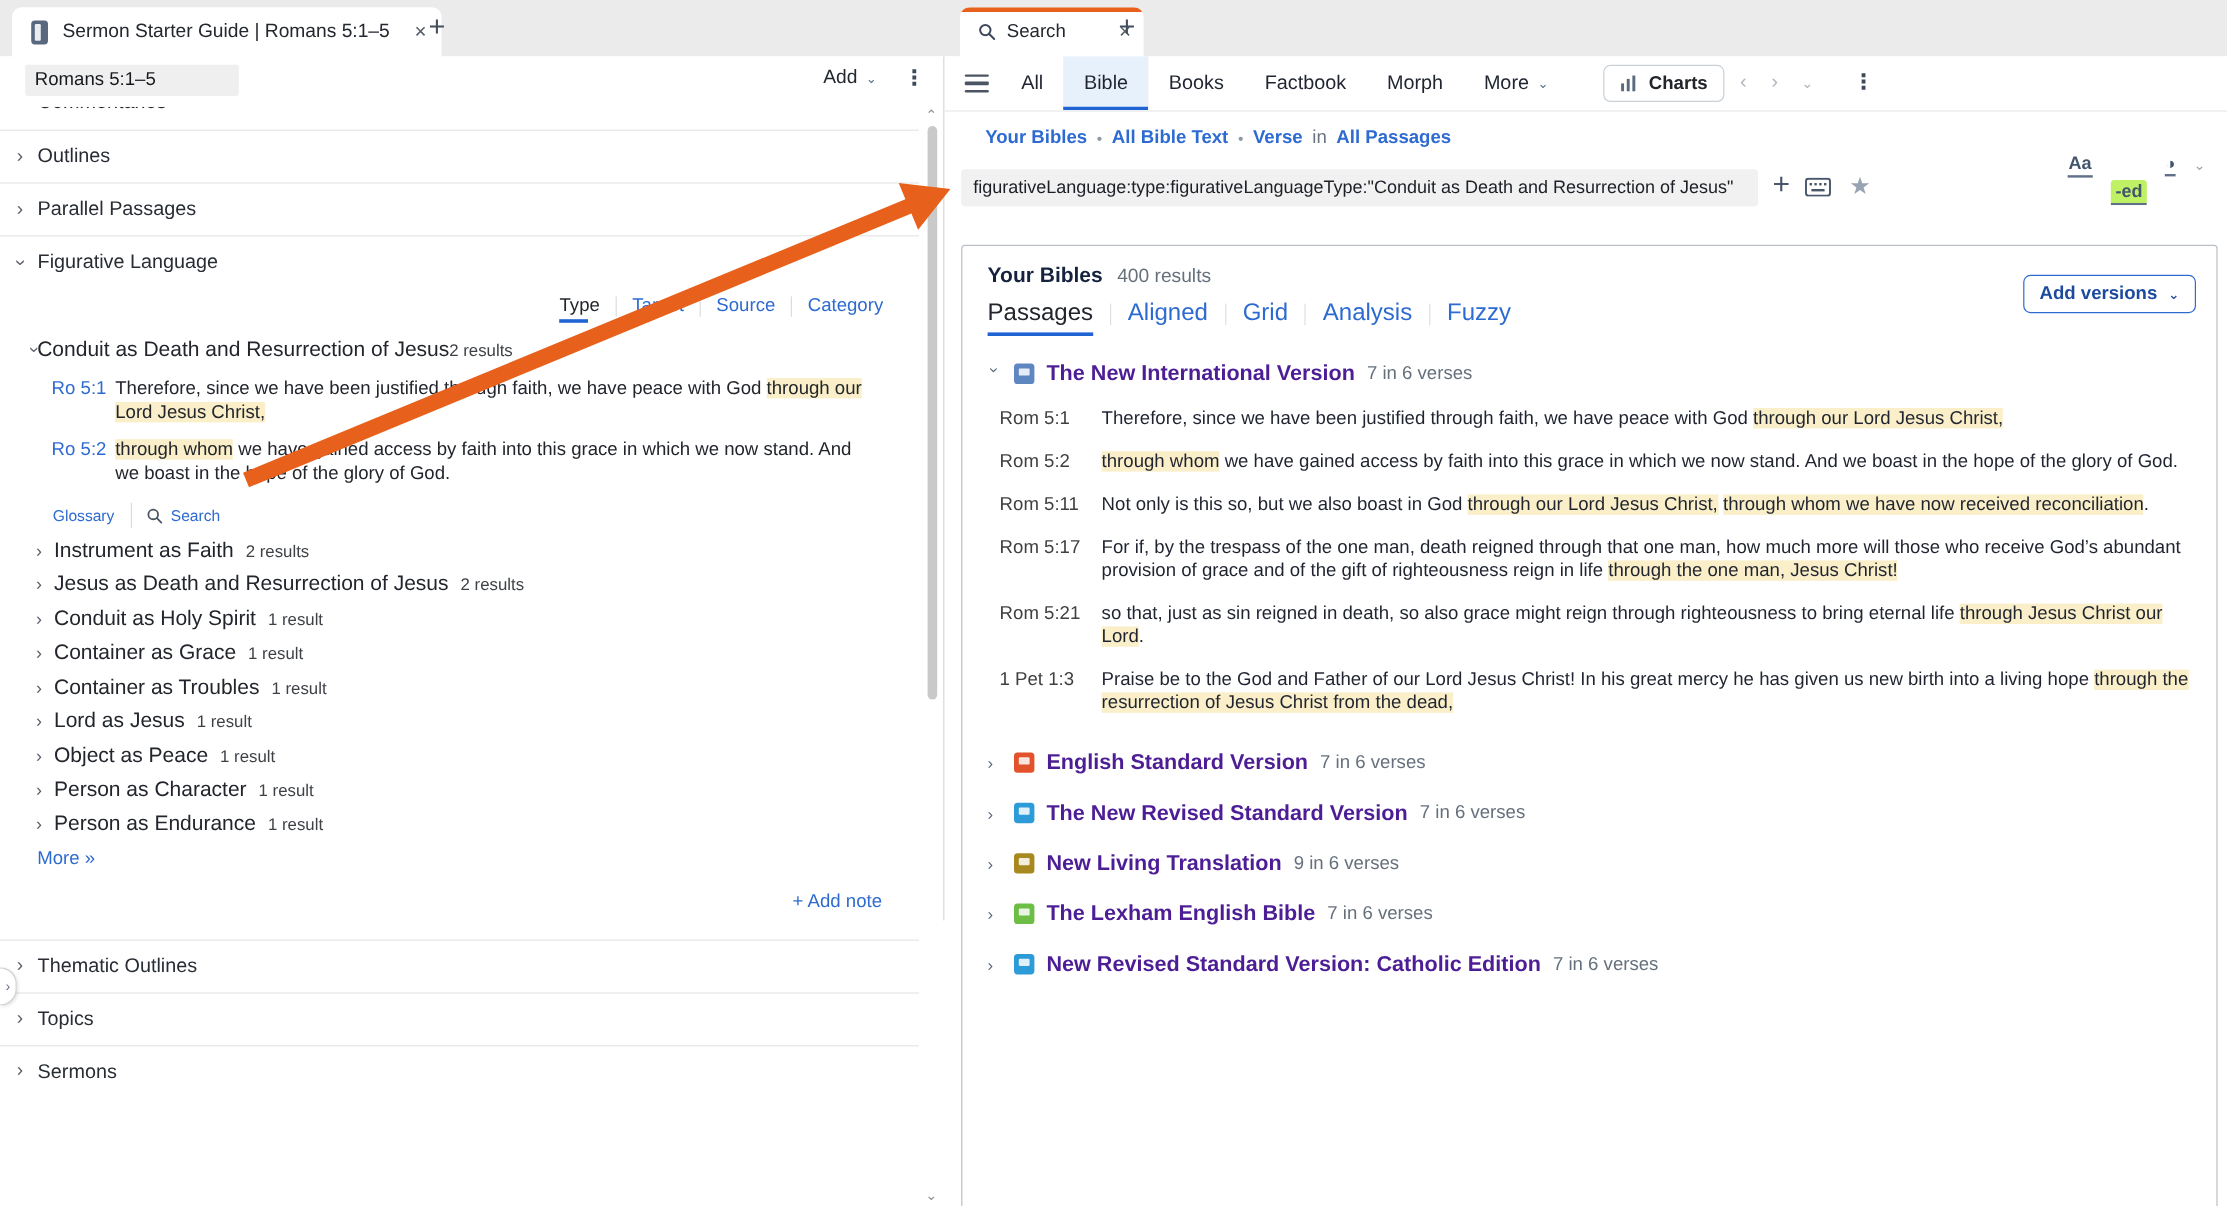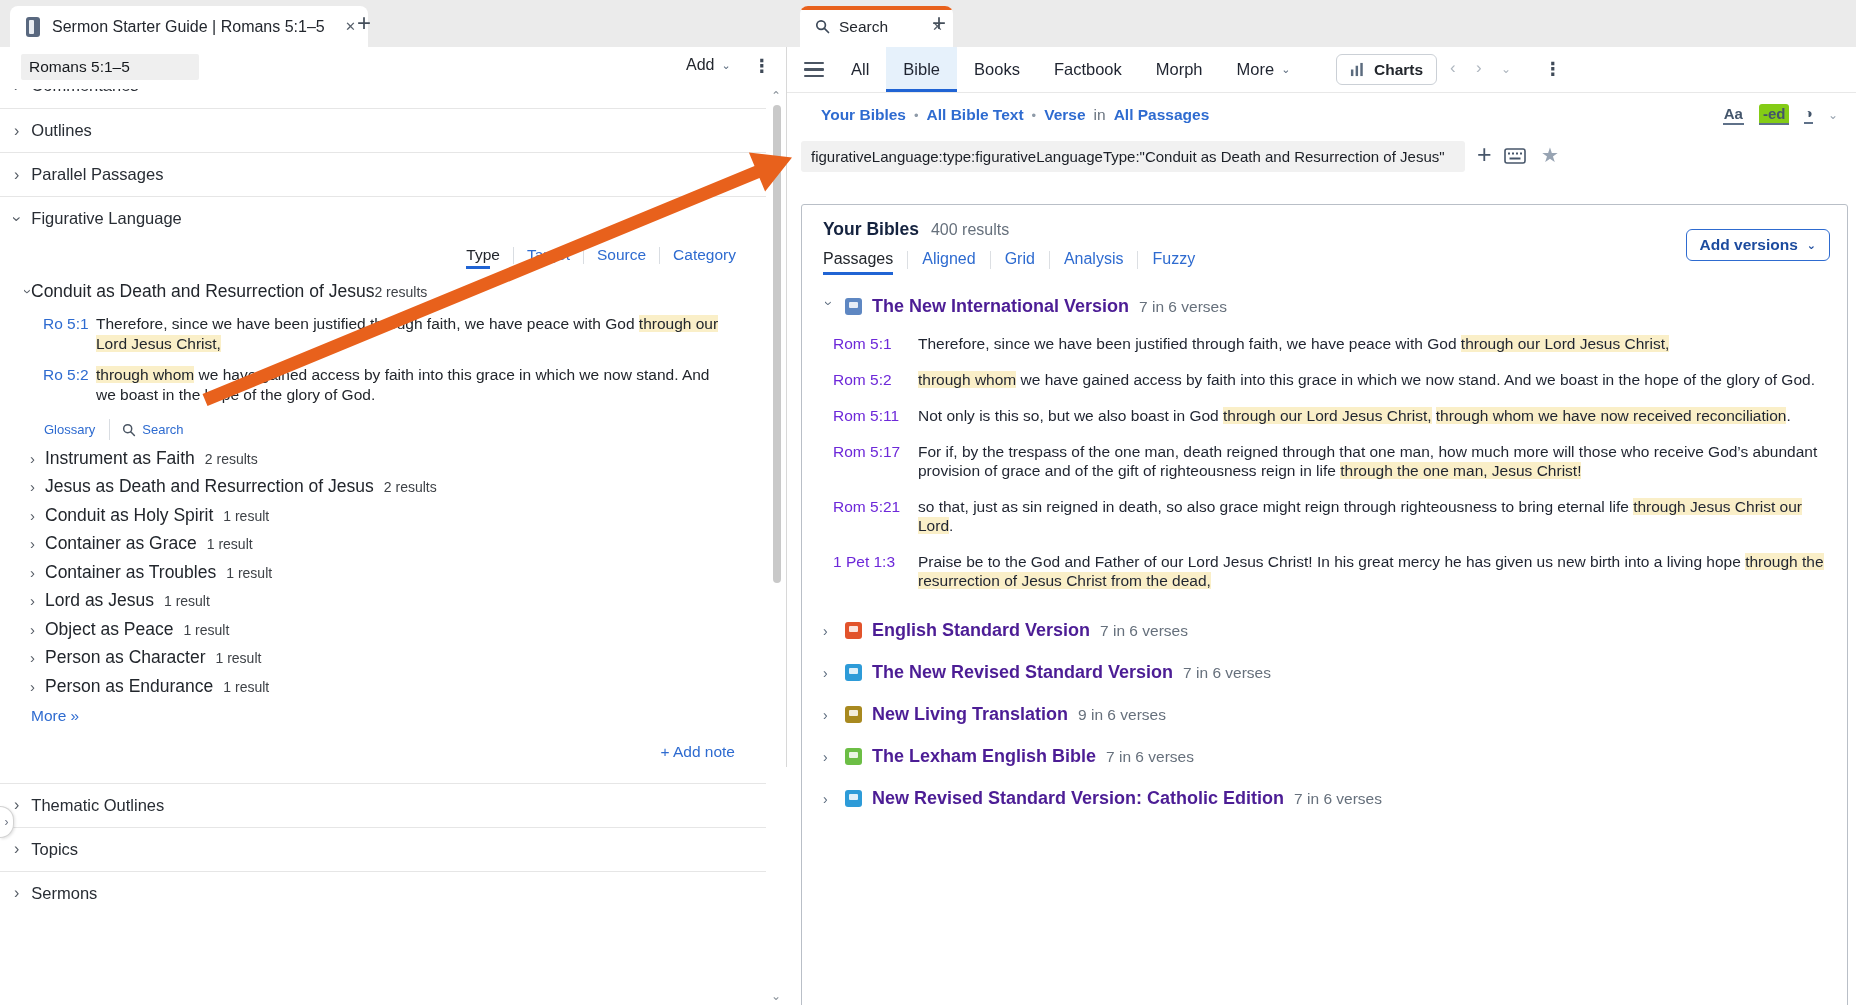--- a/index.html
+++ b/index.html
@@ -69,49 +69,49 @@
   .charts-btn{position:absolute;left:549px;top:7px;height:31px;box-sizing:border-box;border:1px solid #CBD0D6;border-radius:6px;display:flex;align-items:center;gap:9px;padding:0 13px;font-size:15.5px;font-weight:700;color:#22262C;background:#fff;cursor:pointer;}
   .navic{position:absolute;top:12px;font-size:17px;color:#AEB6BF;line-height:1;cursor:pointer;}
   .rkebab{position:absolute;left:757px;top:11px;font-size:18px;color:#3F4A58;font-weight:700;cursor:pointer;}
 
   .scopebar{position:relative;height:44px;display:flex;align-items:center;padding-left:34px;font-size:15.5px;}
   .scope-link{font-weight:700;color:#2E6BD0;cursor:pointer;}
   .bullet{color:#8E9AA8;margin:0 8px;font-size:13px;}
   .in-lbl{color:#6A7480;margin:0 8px;}
   .scope-icons{position:absolute;right:18px;top:11px;display:flex;align-items:center;gap:15px;}
   .mtog{font-size:15px;font-weight:600;color:#43556B;border-bottom:2px solid #5F7189;padding:0 1px 1px;cursor:pointer;}
-  .mtog.on{background:#84cc16;border-radius:3px 3px 0 0;padding:1px 4px;}
+  .mtog.on{background:#bef264;border-radius:3px 3px 0 0;padding:1px 4px;margin-top:46px;}
   .half{font-size:14px;color:#43556B;border-bottom:2px solid #5F7189;padding-bottom:1px;cursor:pointer;}
   .sc-chev{font-size:12px;color:#9AA5B1;cursor:pointer;}
 
   .searchrow{position:relative;height:46px;}
   .sinput{position:absolute;left:14px;top:4px;width:644px;height:31px;background:#F1F1F1;border:none;border-radius:3px;font-size:15px;color:#1B1F26;padding:0 10px;font-family:inherit;}
   .plus2{position:absolute;left:690px;top:3px;font-size:25px;font-weight:300;color:#47566A;cursor:pointer;}
   .kbd-ic{position:absolute;left:717px;top:11px;cursor:pointer;}
   .star{position:absolute;left:754px;top:6px;font-size:20px;color:#98A4B3;cursor:pointer;}
 
   .results-card{position:absolute;left:14px;top:157px;width:1047px;height:820px;border:1px solid #B9BFC7;border-radius:3px;background:#fff;box-sizing:border-box;overflow:hidden;}
   .res-header{display:flex;align-items:baseline;gap:12px;margin:14px 0 0 21px;}
   .res-title{font-size:17.5px;font-weight:700;color:#15233F;}
   .res-count{font-size:16px;color:#66707C;}
-  .views{display:flex;align-items:center;margin:10px 0 0 21px;font-size:16px;}
+  .views{display:flex;align-items:center;margin:10px 0 0 21px;font-size:20px;}
   .view{position:relative;padding-bottom:7px;color:#2E6BD0;cursor:pointer;}
   .view.active{color:#22262C;}
   .view.active::after{content:"";position:absolute;left:0;bottom:0;width:100%;height:3px;background:#2064D4;}
   .vsep{width:1px;height:18px;background:#DCDFE3;margin:0 14px 6px 14px;}
   .add-versions{position:absolute;right:17px;top:24px;border:1.5px solid #2E6BD0;color:#1C4B9E;border-radius:6px;padding:6px 13px;font-size:15.5px;font-weight:600;display:flex;align-items:center;gap:9px;background:#fff;cursor:pointer;}
   .av-chev{font-size:11px;color:#1C4B9E;}
   .group-h{display:flex;align-items:center;gap:10px;padding-left:21px;margin-top:21px;}
   .group-h .chev{font-size:14px;color:#5B6B7E;width:12px;}
   .res-ic{width:17px;height:17px;border-radius:3px;flex:none;position:relative;}
   .res-ic::after{content:"";position:absolute;left:4px;top:4px;width:9px;height:6px;background:rgba(255,255,255,.85);border-radius:1px;}
   .gname{font-size:18px;font-weight:700;color:#4c1d95;}
   .gcount{font-size:15.5px;color:#66707C;}
   .verse{display:flex;margin-top:17px;padding-right:22px;}
-  .vref{flex:none;width:68px;margin-left:31px;color:#6d28d9;font-size:15.5px;line-height:19px;cursor:pointer;}
+  .vref{flex:none;width:68px;margin-left:31px;color:#404040;font-size:15.5px;line-height:19px;cursor:pointer;}
   .vtext{flex:1;margin-left:17px;font-size:15.5px;line-height:19px;color:#1F2430;}
   .gap-big{margin-top:30px;}
 
   
   .arrow-svg{position:absolute;left:0;top:0;z-index:60;pointer-events:none;}
 </style>
 </head>
 <body>
 
 <div class="canvas">

